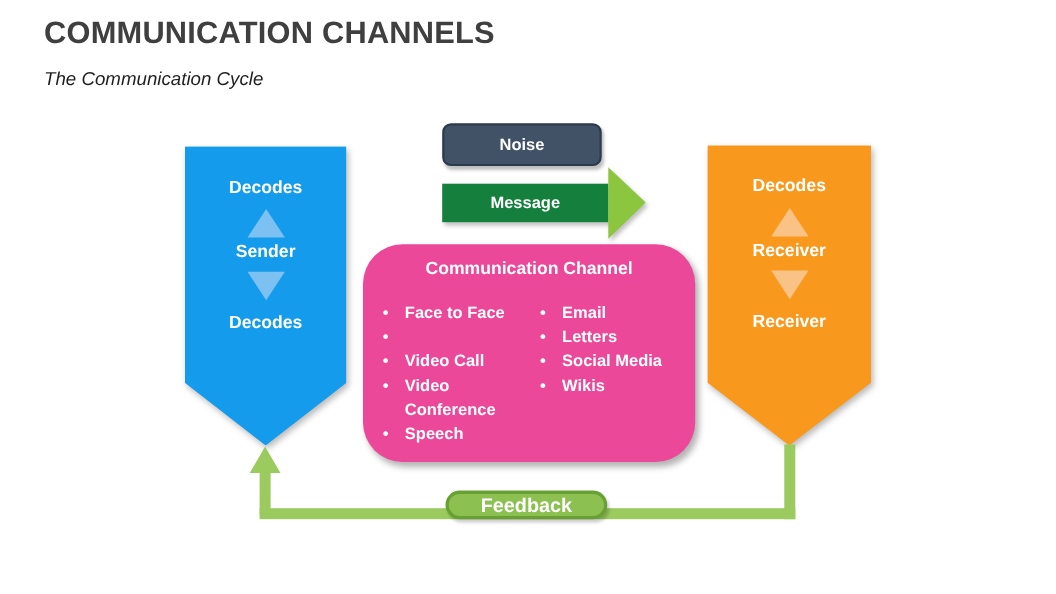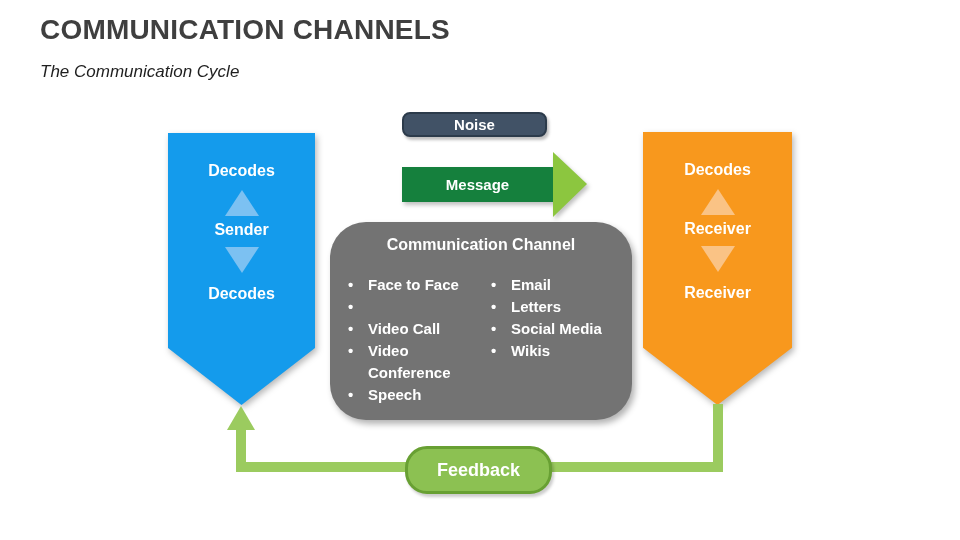--- a/index.html
+++ b/index.html
@@ -45,21 +45,21 @@
   .tri { position: absolute; left: 50%; width: 0; height: 0; transform: translateX(-50%); }
   .tri.up    { top: 57px;  border-left: 17px solid transparent; border-right: 17px solid transparent; }
   .tri.down  { top: 114px; border-left: 17px solid transparent; border-right: 17px solid transparent; }
   .sender .tri.up   { border-bottom: 26px solid #7cc1f2; }
   .sender .tri.down { border-top: 26px solid #7cc1f2; }
   .receiver .tri.up   { border-bottom: 26px solid #fac385; }
   .receiver .tri.down { border-top: 26px solid #fac385; }
 
   
   .noise {
-    position: absolute; left: 402px; top: 112px; width: 145px; height: 25px;
+    position: absolute; left: 402px; top: 112px; width: 145px; height: 39px;
     background: #415266; border: 2px solid #2c3b4b; border-radius: 8px;
     display: flex; align-items: center; justify-content: center;
     color: #ffffff; font-weight: 700; font-size: 15px;
     box-shadow: 2px 3px 3px rgba(0,0,0,0.25);
   }
 
   
   .message-arrow { position: absolute; left: 402px; top: 152px; width: 185px; height: 65px;
     filter: drop-shadow(2px 3px 2px rgba(0,0,0,0.25)); }
   .message-body {
@@ -70,21 +70,21 @@
   }
   .message-head {
     position: absolute; left: 151px; top: 0; width: 0; height: 0;
     border-top: 32px solid transparent; border-bottom: 33px solid transparent;
     border-left: 34px solid #8cc63f;
   }
 
   
   .channel-box {
     position: absolute; left: 330px; top: 222px; width: 302px; height: 198px;
-    background: #737373; border-radius: 36px;
+    background: #ec4899; border-radius: 36px;
     box-shadow: 3px 4px 6px rgba(0,0,0,0.3);
     color: #ffffff;
   }
   .channel-title {
     margin-top: 14px; text-align: center;
     font-size: 16px; font-weight: 700;
   }
   .channel-cols { position: absolute; left: 0; top: 52px; width: 100%; display: flex; }
   .channel-col { list-style: none; }
   .channel-col.left  { margin-left: 18px; width: 143px; }
@@ -99,21 +99,21 @@
   .fb-line { position: absolute; background: #9bcb5f; }
   .fb-line.right-vert { left: 713px; top: 404px; width: 10px; height: 68px; }
   .fb-line.horiz { left: 236px; top: 462px; width: 487px; height: 10px; }
   .fb-line.left-vert { left: 236px; top: 428px; width: 10px; height: 40px; }
   .fb-arrowhead {
     position: absolute; left: 227px; top: 406px; width: 0; height: 0;
     border-left: 14px solid transparent; border-right: 14px solid transparent;
     border-bottom: 24px solid #9bcb5f;
   }
   .feedback-pill {
-    position: absolute; left: 405px; top: 446px; width: 147px; height: 48px;
+    position: absolute; left: 405px; top: 446px; width: 147px; height: 26px;
     background: #8cc152; border: 3px solid #68a033; border-radius: 22px;
     display: flex; align-items: center; justify-content: center;
     color: #ffffff; font-weight: 700; font-size: 18px;
     box-shadow: 2px 3px 3px rgba(0,0,0,0.2);
   }
 </style>
 </head>
 <body>
 
 <div class="slide">

